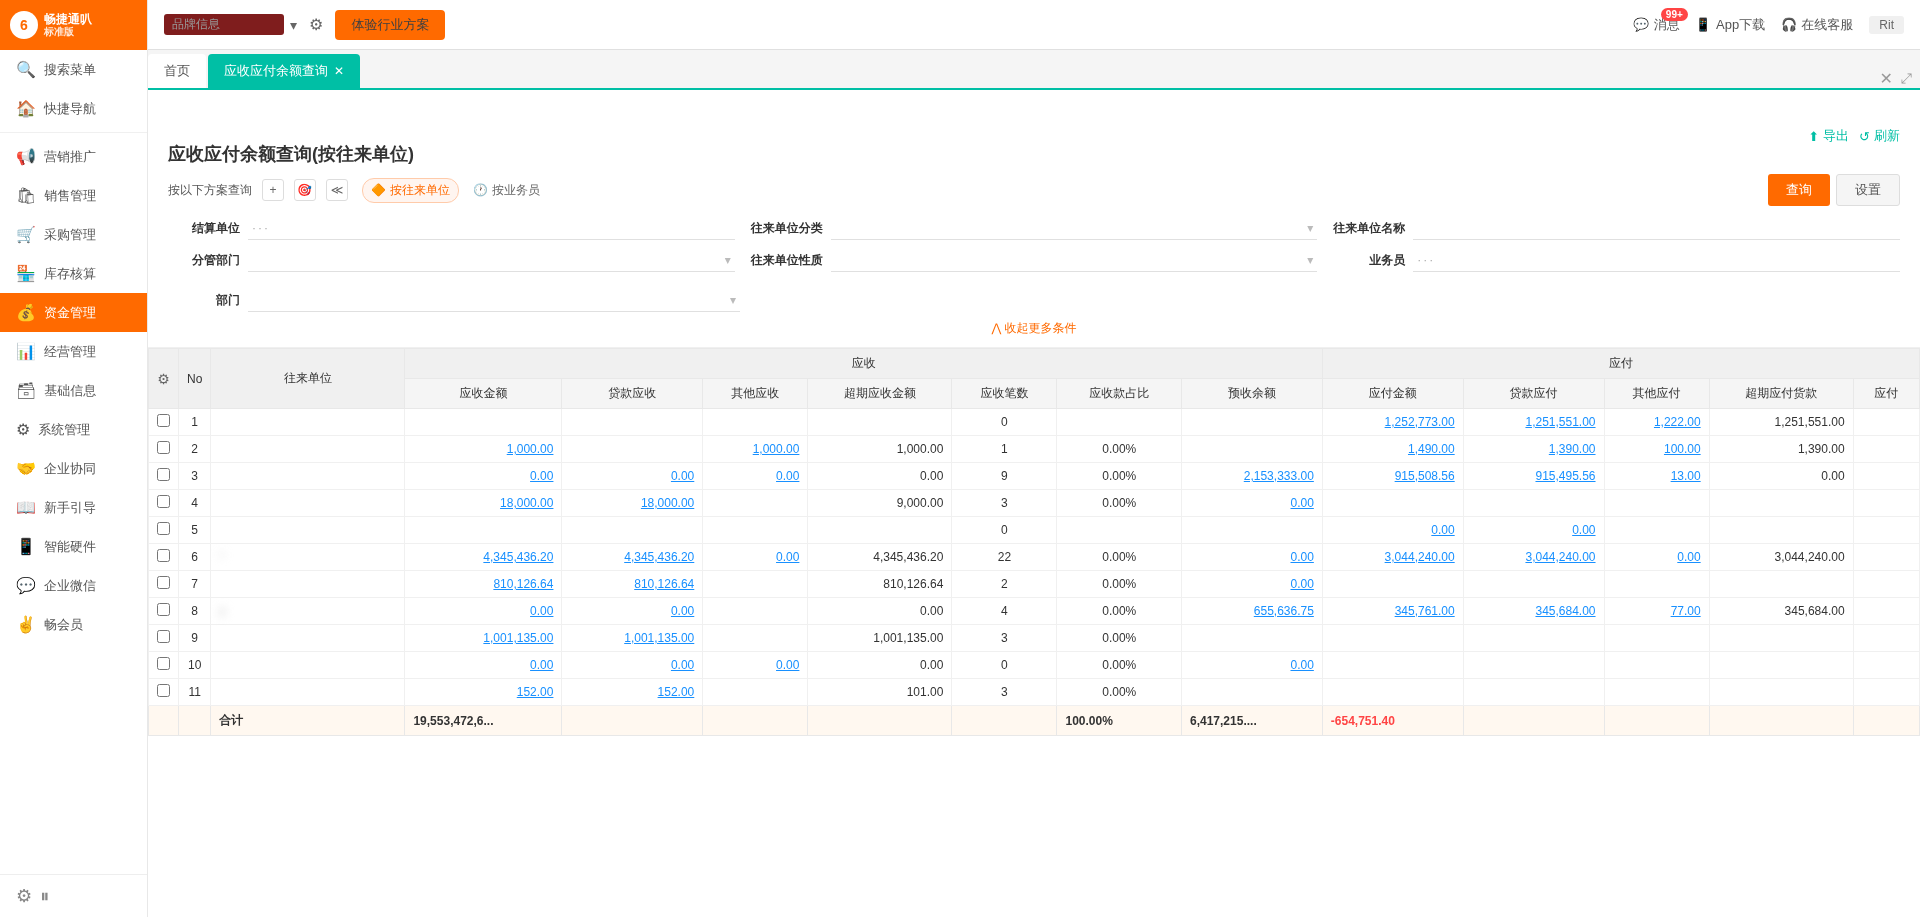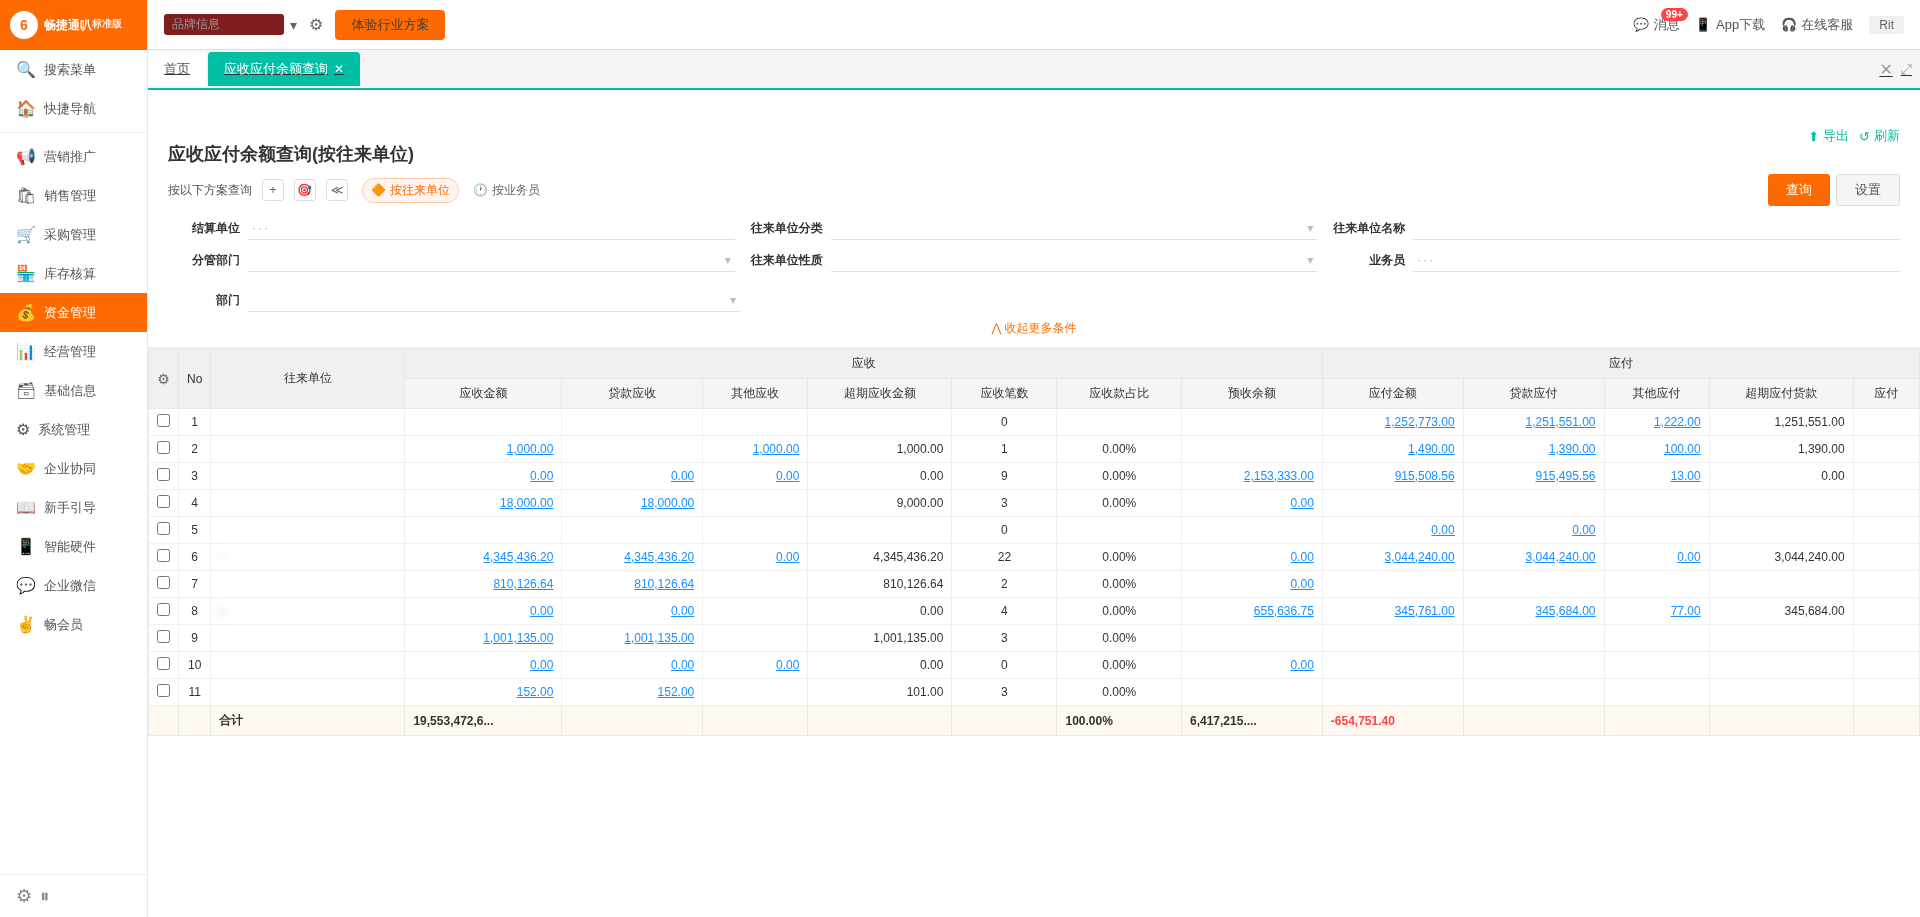--- a/index.html
+++ b/index.html
@@ -25,21 +25,21 @@
     .topbar-brand-text { color: #999; font-size: 12px; background: #7f1d1d; padding: 2px 8px; border-radius: 3px; min-width: 120px; }
     .topbar-dropdown { font-size: 14px; cursor: pointer; color: #666; }
     .topbar-gear { font-size: 16px; cursor: pointer; color: #666; }
     .topbar-btn { background: #ff6a00; color: #404040; border: none; padding: 6px 16px; border-radius: 4px; cursor: pointer; font-size: 13px; }
     .topbar-right { margin-left: auto; display: flex; align-items: center; gap: 16px; }
     .topbar-right-item { display: flex; align-items: center; gap: 4px; color: #555; font-size: 13px; cursor: pointer; position: relative; }
     .badge { background: #ff4444; color: white; border-radius: 10px; font-size: 10px; padding: 1px 5px; position: absolute; top: -8px; right: -8px; font-weight: bold; }
     .topbar-user { background: #f0f0f0; color: #666; padding: 2px 10px; border-radius: 3px; font-size: 12px; }
 
     
-    .tabs { height: 40px; background: #f5f5f5; display: flex; align-items: center; padding: 0 0 0 0; border-bottom: 2px solid #00bfa5; text-decoration: underline; }
+    .tabs { height: 40px; background: #f5f5f5; display: flex; align-items: flex-end; padding: 0 0 0 0; border-bottom: 2px solid #00bfa5; }
     .tab { padding: 8px 16px; background: #e0e0e0; color: #666; cursor: pointer; font-size: 13px; border-radius: 4px 4px 0 0; margin-right: 2px; display: flex; align-items: center; gap: 6px; }
     .tab.active { background: #00bfa5; color: white; }
     .tab-close { font-size: 12px; cursor: pointer; }
     .tab-home { background: #fff; color: #555; }
 
     
     .content { flex: 1; overflow: hidden; display: flex; flex-direction: column; background: #fff; }
     .content-header { padding: 16px 20px 8px; display: flex; align-items: center; justify-content: space-between; }
     .content-title { font-size: 18px; font-weight: bold; color: #333; margin-top: 36px; }
     .content-actions { display: flex; gap: 10px; }
@@ -73,21 +73,21 @@
     .sidebar-divider { height: 1px; background: #f0f0f0; margin: 4px 0; }
   </style>
 </head>
 <body>
 
 <div class="sidebar">
   <div class="sidebar-logo">
     <div class="logo-icon">
       <span>6</span>
     </div>
-    <div style="display:flex;flex-direction:row;line-height:1.2">
+    <div style="display:flex;flex-direction:column;line-height:1.2">
       <span style="font-size:12px;font-weight:bold">畅捷通叭</span>
       <span style="font-size:10px;opacity:0.85">标准版</span>
     </div>
   </div>
 
   <div class="sidebar-item">
     <span class="s-icon">🔍</span>
     <span>搜索菜单</span>
   </div>
   <div class="sidebar-item">

